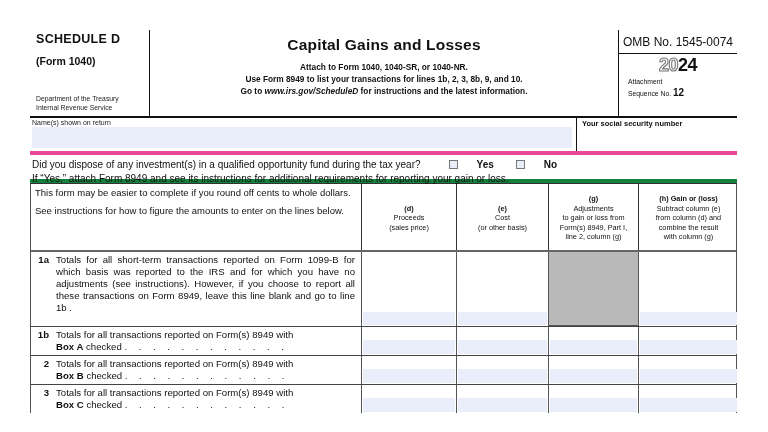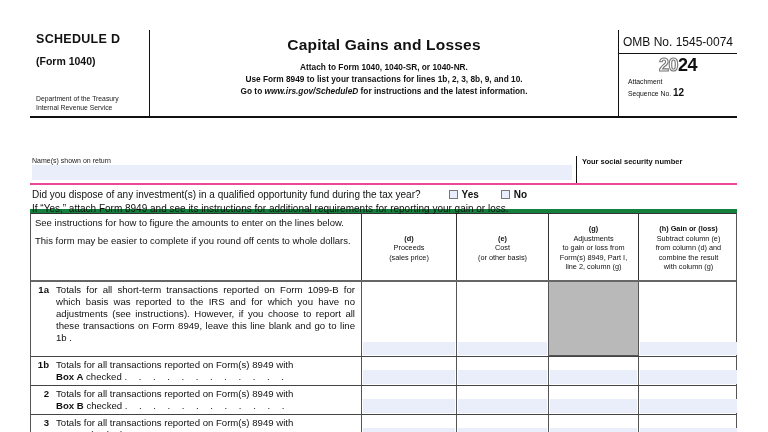--- a/index.html
+++ b/index.html
@@ -20,37 +20,37 @@
   .subline.first { margin-top:7px; }
   .it { font-style:italic; }
   .hdr-right { width:119px; border-left:1.2px solid #111; display:flex; flex-direction:column; }
   .omb { font-size:12px; text-align:center; padding:5px 0 4px 0; border-bottom:1px solid #111; }
   .year { text-align:center; font-size:18px; font-weight:bold; margin-top:1px; letter-spacing:-0.5px; }
   .year-outline { color:#fff; -webkit-text-stroke:1.1px #777; }
   .attach { font-size:6.8px; line-height:1.35; padding-left:9px; margin-top:1px; }
   .seq-num { font-size:10px; font-weight:bold; }
 
   
-  .name-row { display:flex; height:29px; border-bottom:2px solid #ec4899;margin-top:38px; }
+  .name-row { display:flex; height:37px; border-bottom:4px solid #ec4899; }
   .name-left { flex:1; padding:1px 4px 3px 2px; display:flex; flex-direction:column; }
   .small-label { font-size:7px; color:#222; }
   .blue-input { margin-top:1px; flex:1; background:#e9eefa; font-size:9px; padding:0 3px; }
   .ssn-box { width:161px; border-left:1.2px solid #111; padding:1px 0 0 5px;
     display:flex; flex-direction:column; }
   .ssn-label { font-size:7.5px; font-weight:bold; }
   .ssn-input { flex:1; }
 
   
   .q-sec { height:28px; border-bottom:4px solid #15803d; padding:4px 2px 0 2px; font-size:10px; }
   .q-line1 { display:flex; align-items:center; }
   .chk { width:9px; height:9px; border:1px solid #777; background:#e9eefa; display:inline-block; }
   .chk-group { display:flex; align-items:center; gap:4px; }
   .chk-group.yes { margin-left:28px; }
   .chk-group.no { margin-left:22px; }
-  .chk-label { font-weight:bold; }
+  .chk-label { font-weight:bold;margin-left:15px; }
   .q-note { margin-top:3px; }
 
   
   .part-bar { height:22px; display:flex; align-items:center; padding:3px 0 4px 2px; }
   .part-chip { background:#111; color:#fff; font-weight:bold; font-size:9.5px;
     padding:2px 9px 3px 9px; border-radius:2px; }
   .part-title { font-weight:bold; font-size:10.5px; margin-left:12px; }
   .part-sub { font-size:9.5px; margin-left:5px; }
 
   
@@ -137,22 +137,22 @@
       </span>
     </div>
     <div class="q-note">If “Yes,” attach Form 8949 and see its instructions for additional requirements for reporting your gain or loss.</div>
   </div>
 
 
   <div class="tbl">
 
     <div class="tbl-row hrow">
       <div class="cell intro">
+        <p>This form may be easier to complete if you round off cents to whole dollars.</p>
         <p>See instructions for how to figure the amounts to enter on the lines below.</p>
-        <p>This form may be easier to complete if you round off cents to whole dollars.</p>
       </div>
       <div class="cell colhead">
         <div class="ch-title">(d)</div>
         <div class="prewrap">Proceeds
 (sales price)</div>
       </div>
       <div class="cell colhead">
         <div class="ch-title">(e)</div>
         <div class="prewrap">Cost
 (or other basis)</div>

